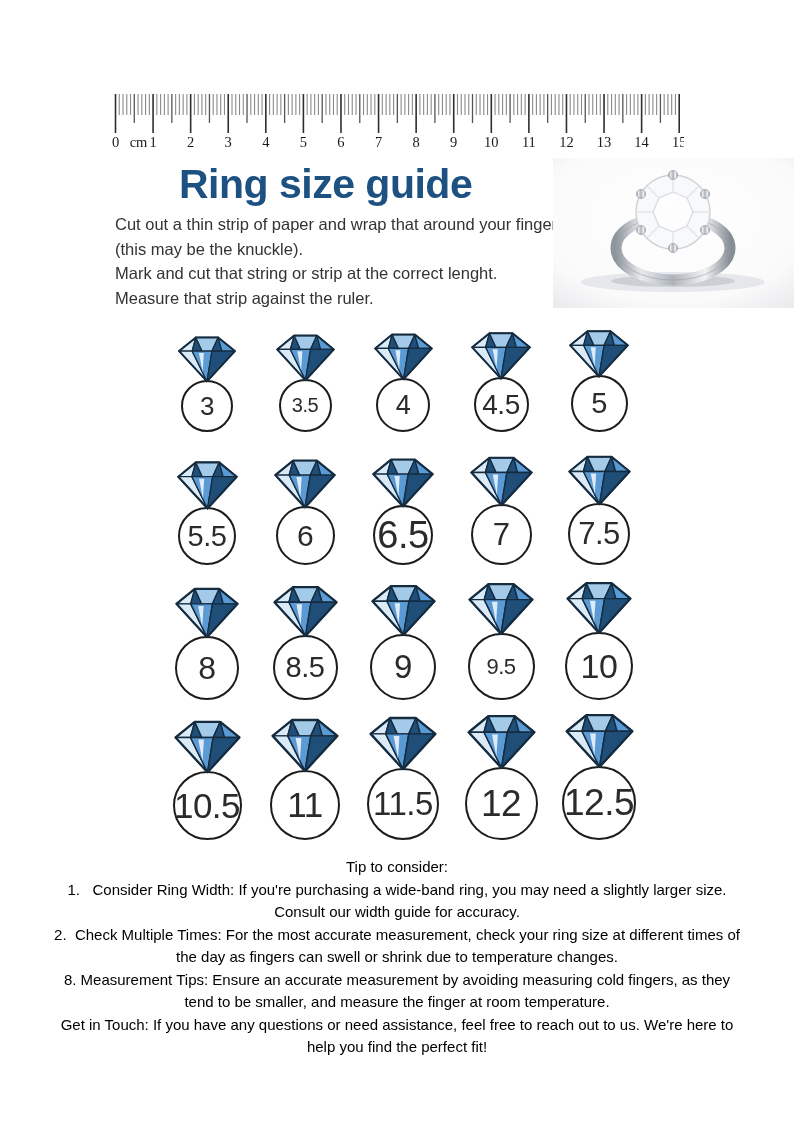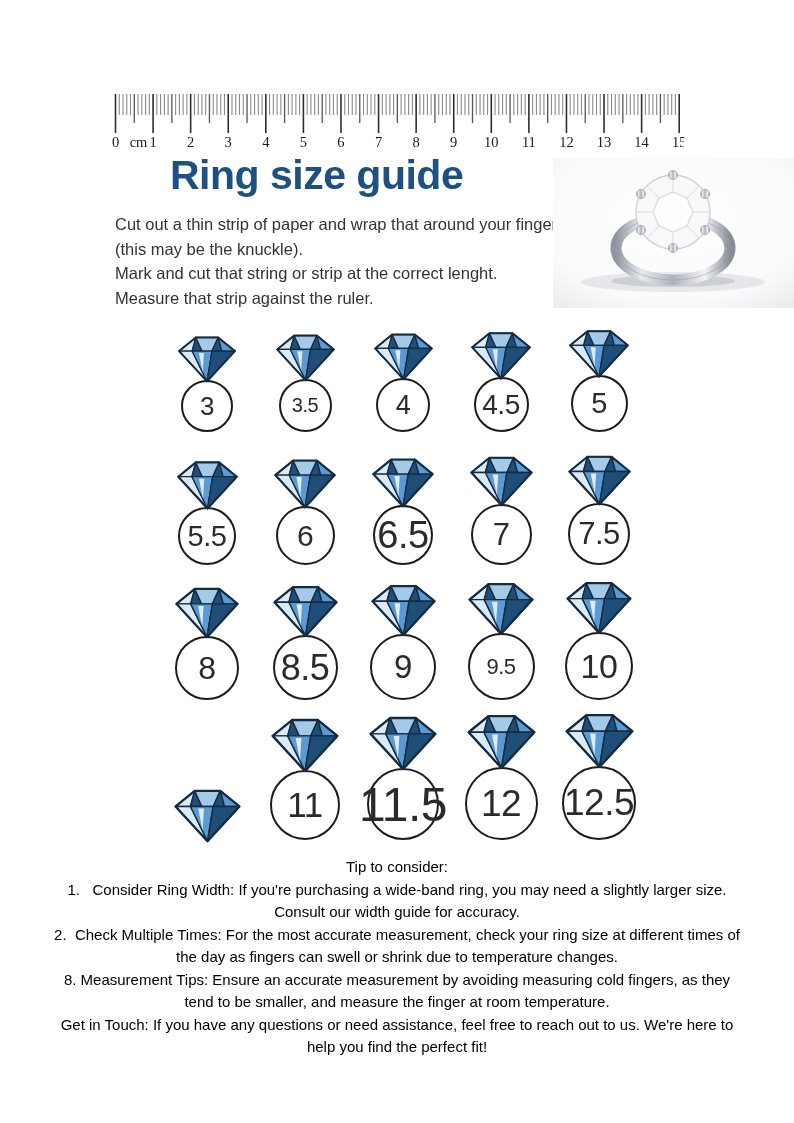--- a/index.html
+++ b/index.html
@@ -222,21 +222,21 @@
         <text x="379.30" y="54" font-family="Liberation Serif, DejaVu Serif, serif" font-size="14.5" fill="#1b1b1b" text-anchor="middle">10</text>
         <text x="416.88" y="54" font-family="Liberation Serif, DejaVu Serif, serif" font-size="14.5" fill="#1b1b1b" text-anchor="middle">11</text>
         <text x="454.46" y="54" font-family="Liberation Serif, DejaVu Serif, serif" font-size="14.5" fill="#1b1b1b" text-anchor="middle">12</text>
         <text x="492.04" y="54" font-family="Liberation Serif, DejaVu Serif, serif" font-size="14.5" fill="#1b1b1b" text-anchor="middle">13</text>
         <text x="529.62" y="54" font-family="Liberation Serif, DejaVu Serif, serif" font-size="14.5" fill="#1b1b1b" text-anchor="middle">14</text>
         <text x="567.20" y="54" font-family="Liberation Serif, DejaVu Serif, serif" font-size="14.5" fill="#1b1b1b" text-anchor="middle">15</text>
         <text x="26.50" y="54" font-family="Liberation Serif, DejaVu Serif, serif" font-size="14.5" fill="#1b1b1b" text-anchor="middle">cm</text>
       </svg>
   </div>
 
-  <h1 id="title" style="margin: 0px; color: rgb(29, 81, 129);">Ring size guide</h1>
+  <h1 id="title" style="margin: 9px; color: rgb(29, 81, 129);">Ring size guide</h1>
 
   <div id="intro">
     <div>Cut out a thin strip of paper and wrap that around your finger (this may be the knuckle).</div>
     <div>Mark and cut that string or strip at the correct lenght.</div>
     <div>Measure that strip against the ruler.</div>
   </div>
 
   <div id="photo">
     <svg width="241" height="150" viewBox="0 0 241 150">
       <defs>
@@ -496,21 +496,21 @@
       <polygon points="32,8 68,8 58,30 42,30" fill="#a3cbe9"></polygon>
       <polygon points="68,8 58,30 74,30" fill="#1f4e79"></polygon>
       <polygon points="68,8 74,30 95,30" fill="#5b9bd5"></polygon>
       <polygon points="5,30 26,30 50,79" fill="#daeaf6"></polygon>
       <polygon points="26,30 58,30 50,79" fill="#5b9bd5"></polygon>
       <polygon points="58,30 95,30 50,79" fill="#1f4e79"></polygon>
     </g>
     <polygon points="37,33 45,33 43,64" fill="#ffffff" opacity="0.8"></polygon>
     <polygon points="5,30 32,8 68,8 95,30 50,79" fill="none" stroke="#152b3f" stroke-width="3.2" stroke-linejoin="round"></polygon>
   </svg>
-          <div class="ring-circle" style="width:65px;height:65px;font-size:36px;border-color:#1c1c1c">
+          <div class="ring-circle" style="width:65px;height:65px;font-size:29px;border-color:#1c1c1c">
            <span>8.5</span>
          </div>
         </div>
         <div class="ring-cell">
           <svg class="diamond" width="69" height="59" viewBox="0 0 100 84">
     <g stroke="#152b3f" stroke-width="2" stroke-linejoin="round">
       <polygon points="32,8 5,30 26,30" fill="#daeaf6"></polygon>
       <polygon points="32,8 26,30 42,30" fill="#1f4e79"></polygon>
       <polygon points="32,8 68,8 58,30 42,30" fill="#a3cbe9"></polygon>
       <polygon points="68,8 58,30 74,30" fill="#1f4e79"></polygon>
@@ -574,20 +574,23 @@
       <polygon points="32,8 68,8 58,30 42,30" fill="#a3cbe9"></polygon>
       <polygon points="68,8 58,30 74,30" fill="#1f4e79"></polygon>
       <polygon points="68,8 74,30 95,30" fill="#5b9bd5"></polygon>
       <polygon points="5,30 26,30 50,79" fill="#daeaf6"></polygon>
       <polygon points="26,30 58,30 50,79" fill="#5b9bd5"></polygon>
       <polygon points="58,30 95,30 50,79" fill="#1f4e79"></polygon>
     </g>
     <polygon points="37,33 45,33 43,64" fill="#ffffff" opacity="0.8"></polygon>
     <polygon points="5,30 32,8 68,8 95,30 50,79" fill="none" stroke="#152b3f" stroke-width="3.2" stroke-linejoin="round"></polygon>
   </svg>
+          <div class="ring-circle" style="width:69px;height:69px;font-size:35px;border-color:#1c1c1c">
+           <span>10.5</span>
+         </div>
         </div>
         <div class="ring-cell">
           <svg class="diamond" width="72" height="61" viewBox="0 0 100 84">
     <g stroke="#152b3f" stroke-width="2" stroke-linejoin="round">
       <polygon points="32,8 5,30 26,30" fill="#daeaf6"></polygon>
       <polygon points="32,8 26,30 42,30" fill="#1f4e79"></polygon>
       <polygon points="32,8 68,8 58,30 42,30" fill="#a3cbe9"></polygon>
       <polygon points="68,8 58,30 74,30" fill="#1f4e79"></polygon>
       <polygon points="68,8 74,30 95,30" fill="#5b9bd5"></polygon>
       <polygon points="5,30 26,30 50,79" fill="#daeaf6"></polygon>
@@ -609,21 +612,21 @@
       <polygon points="32,8 68,8 58,30 42,30" fill="#a3cbe9"></polygon>
       <polygon points="68,8 58,30 74,30" fill="#1f4e79"></polygon>
       <polygon points="68,8 74,30 95,30" fill="#5b9bd5"></polygon>
       <polygon points="5,30 26,30 50,79" fill="#daeaf6"></polygon>
       <polygon points="26,30 58,30 50,79" fill="#5b9bd5"></polygon>
       <polygon points="58,30 95,30 50,79" fill="#1f4e79"></polygon>
     </g>
     <polygon points="37,33 45,33 43,64" fill="#ffffff" opacity="0.8"></polygon>
     <polygon points="5,30 32,8 68,8 95,30 50,79" fill="none" stroke="#152b3f" stroke-width="3.2" stroke-linejoin="round"></polygon>
   </svg>
-          <div class="ring-circle" style="width:72px;height:72px;font-size:48px;border-color:#1c1c1c">
+          <div class="ring-circle" style="width:72px;height:72px;font-size:33px;border-color:#1c1c1c">
            <span>11.5</span>
          </div>
         </div>
         <div class="ring-cell">
           <svg class="diamond" width="73" height="62" viewBox="0 0 100 84">
     <g stroke="#152b3f" stroke-width="2" stroke-linejoin="round">
       <polygon points="32,8 5,30 26,30" fill="#daeaf6"></polygon>
       <polygon points="32,8 26,30 42,30" fill="#1f4e79"></polygon>
       <polygon points="32,8 68,8 58,30 42,30" fill="#a3cbe9"></polygon>
       <polygon points="68,8 58,30 74,30" fill="#1f4e79"></polygon>

